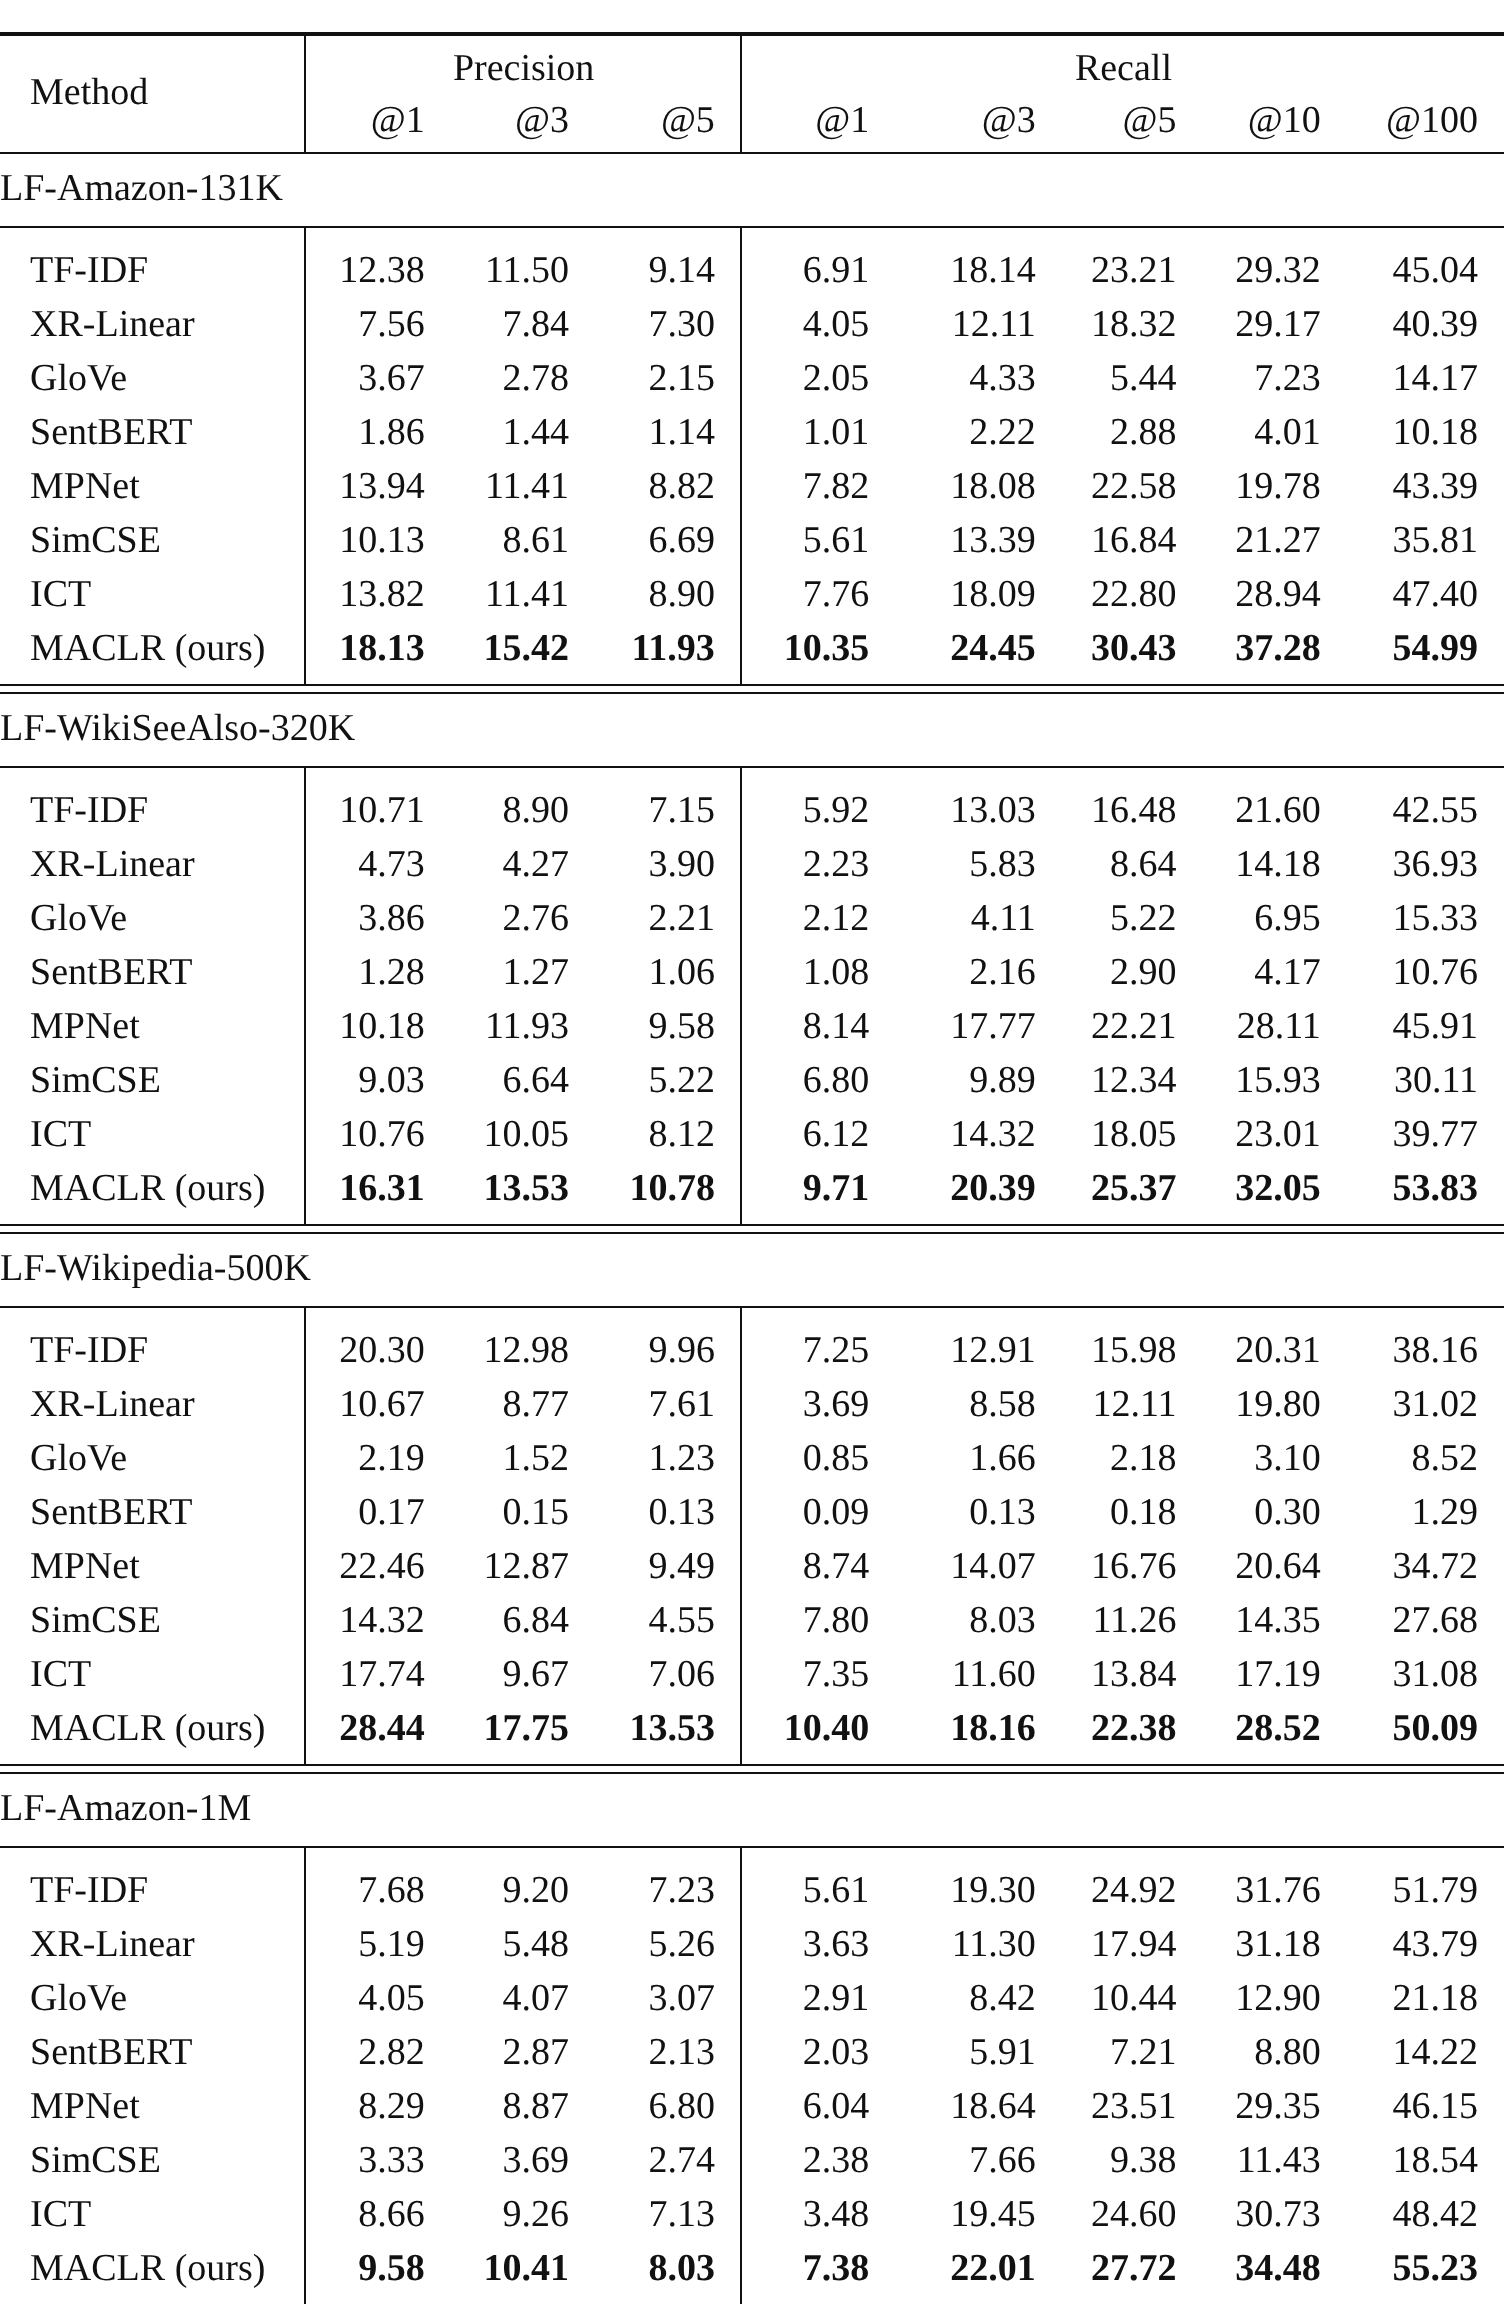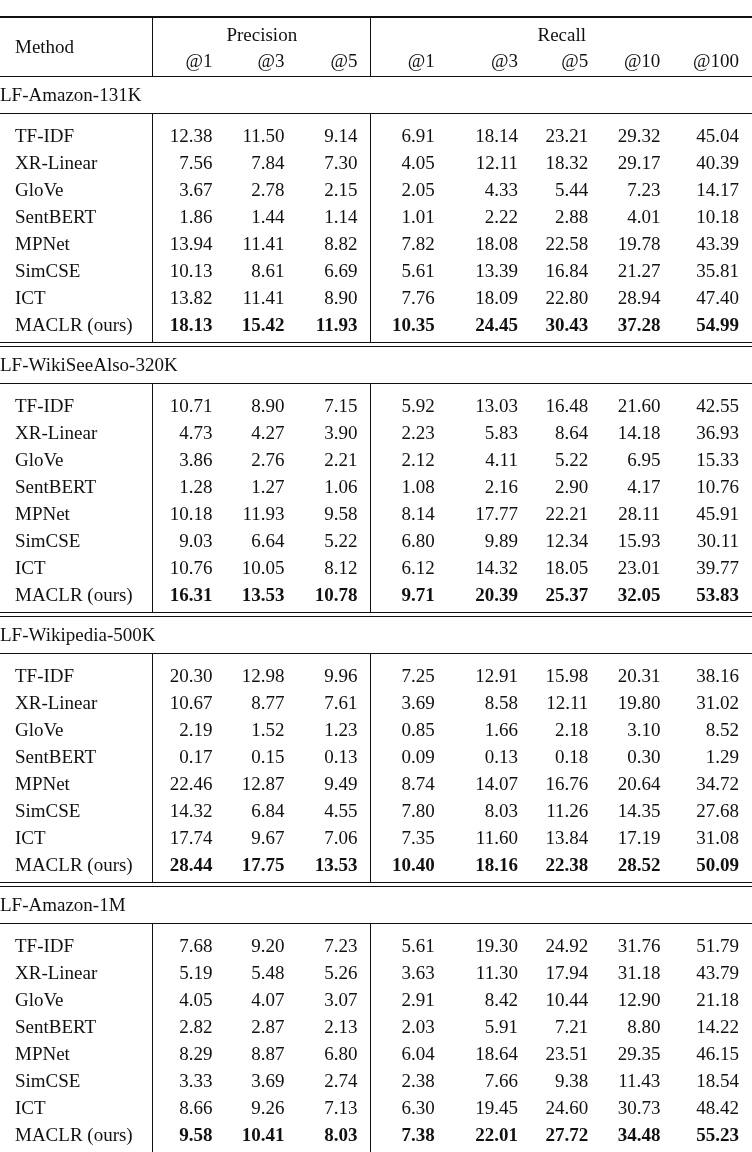--- a/index.html
+++ b/index.html
@@ -410,21 +410,21 @@
           <td class="num r2">7.66</td>
           <td class="num r3">9.38</td>
           <td class="num r4">11.43</td>
           <td class="num r5">18.54</td>
         </tr>
         <tr class="data-row">
           <td class="method-col">ICT</td>
           <td class="num c1 vsep">8.66</td>
           <td class="num c2">9.26</td>
           <td class="num c3">7.13</td>
-          <td class="num r1 vsep">6.30</td>
+          <td class="num r1 vsep">3.48</td>
           <td class="num r2">19.45</td>
           <td class="num r3">24.60</td>
           <td class="num r4">30.73</td>
           <td class="num r5">48.42</td>
         </tr>
         <tr class="data-row last-row bottom-rule">
           <td class="method-col">MACLR (ours)</td>
           <td class="num c1 vsep bold">9.58</td>
           <td class="num c2 bold">10.41</td>
           <td class="num c3 bold">8.03</td>

